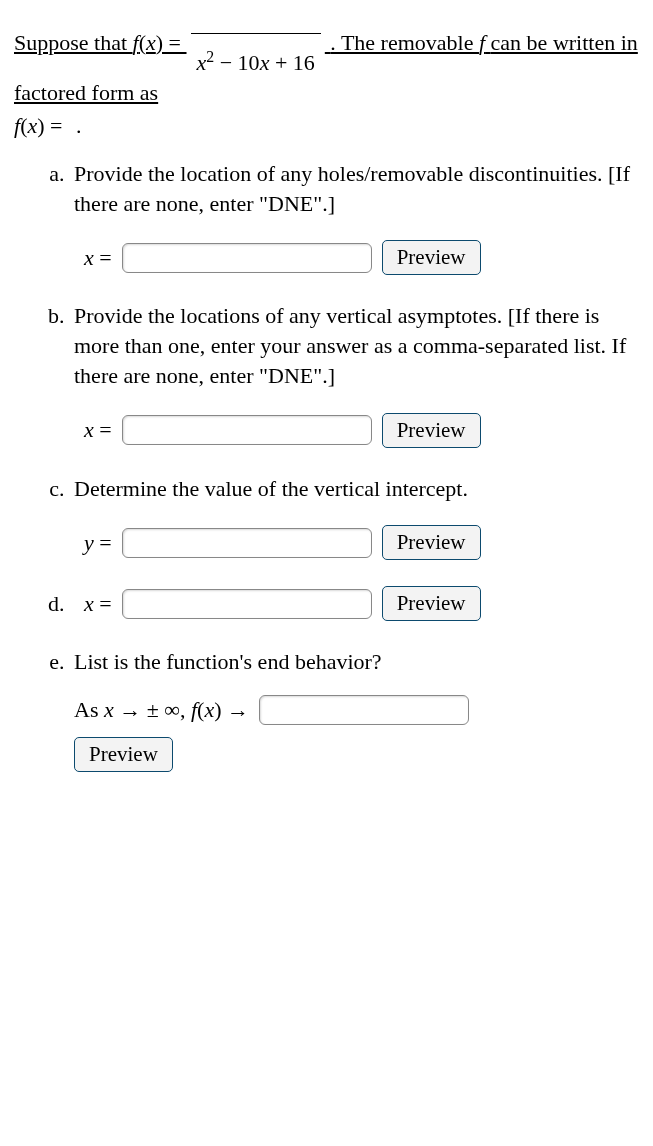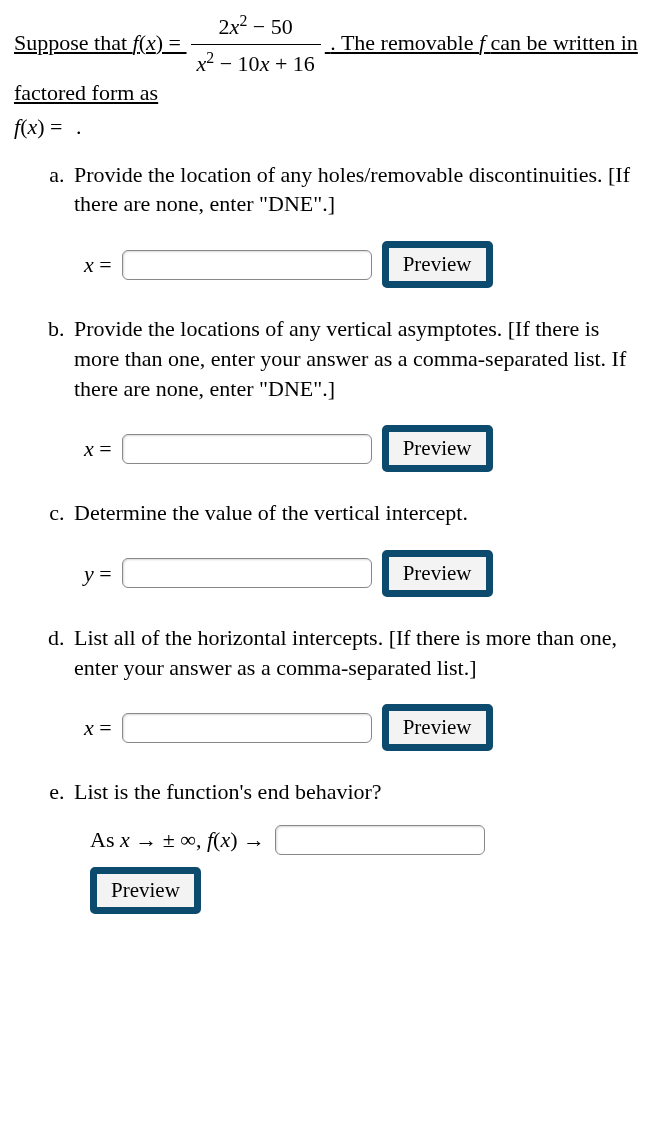--- a/index.html
+++ b/index.html
@@ -14,71 +14,70 @@
     line-height: 1.35;
   }
   .math-i { font-style: italic; font-family: "Times New Roman", serif; }
   .frac {
     display: inline-block;
     vertical-align: middle;
     text-align: center;
     margin: 0 4px;
   }
   .frac .num { display: block; padding: 0 6px 2px 6px; }
-  .frac .den { display: block; border-top: 1.2px solid #000; padding: 4px 6px 0 6px; }
+  .frac .den { display: block; border-top: 1.2px solid #000; padding: 14px 6px 0 6px; margin-top: 21px; }
   sup { font-size: 0.72em; vertical-align: super; line-height: 0; }
   ol.parts {
     list-style: lower-alpha;
     padding-left: 56px;
     margin: 18px 0 0 0;
   }
   ol.parts > li { margin-bottom: 26px; padding-left: 4px; }
   ol.parts > li::marker { font-size: 22px; }
   .answer-row {
     display: flex;
     align-items: center;
     flex-wrap: wrap;
     gap: 10px;
     margin-top: 22px;
     margin-left: 10px;
   }
-  .answer-row.indent-small { margin-left: 16px; }
+  .answer-row.indent-small { margin-left: 0; }
   input.answer {
     font-size: 18px;
     height: 30px;
     width: 250px;
     border: 1px solid #888;
     border-radius: 6px;
     box-shadow: inset 1px 1px 2px rgba(0,0,0,0.15);
     padding: 0 8px;
     box-sizing: border-box;
   }
   input.answer.short { width: 210px; }
   button.preview {
     font-family: "Times New Roman", serif;
     font-size: 21px;
     background: #f3f3f3;
-    border: 7px solid #0c4a6e;
+    border: 1px solid #0c4a6e;
     border-radius: 5px;
     padding: 4px 14px;
     cursor: pointer;
     color: #000;
   }
   .intro { margin-bottom: 4px; text-decoration: underline; }
   .nowrap { white-space: nowrap; }
 </style>
 </head>
 <body>
 
 <div class="intro">
   <span>Suppose that </span>
   <span class="nowrap">
     <span class="math-i">f</span>(<span class="math-i">x</span>) =
     <span class="frac">
-      <span class="num"><span>2</span><span class="math-i">x</span><sup>2</sup><span> − 50</span></span>
       <span class="den"><span class="math-i">x</span><sup>2</sup><span> − 10</span><span class="math-i">x</span><span> + 16</span></span>
     </span>
   </span><span>. The removable </span><span class="math-i">f</span>
   <span>can be written in factored form as</span>
 </div>
 
 <div style="margin-top:2px;">
   <span class="math-i">f</span>(<span class="math-i">x</span>) =
   <span class="frac">
   </span><span>.</span>
@@ -107,21 +106,20 @@
   <li>
     <span>Determine the value of the vertical intercept.</span>
     <div class="answer-row">
       <span><span class="math-i">y</span> =</span>
       <input class="answer" type="text" style="">
       <button class="preview">Preview</button>
     </div>
   </li>
 
   <li>
-    <span>List all of the horizontal intercepts. [If there is more than one, enter your answer as a comma-separated list.]</span>
     <div class="answer-row">
       <span><span class="math-i">x</span> =</span>
       <input class="answer" type="text" style="">
       <button class="preview">Preview</button>
     </div>
   </li>
 
   <li>
     <span>List is the function's end behavior?</span>
     <div class="answer-row indent-small" style="margin-top:18px;">

